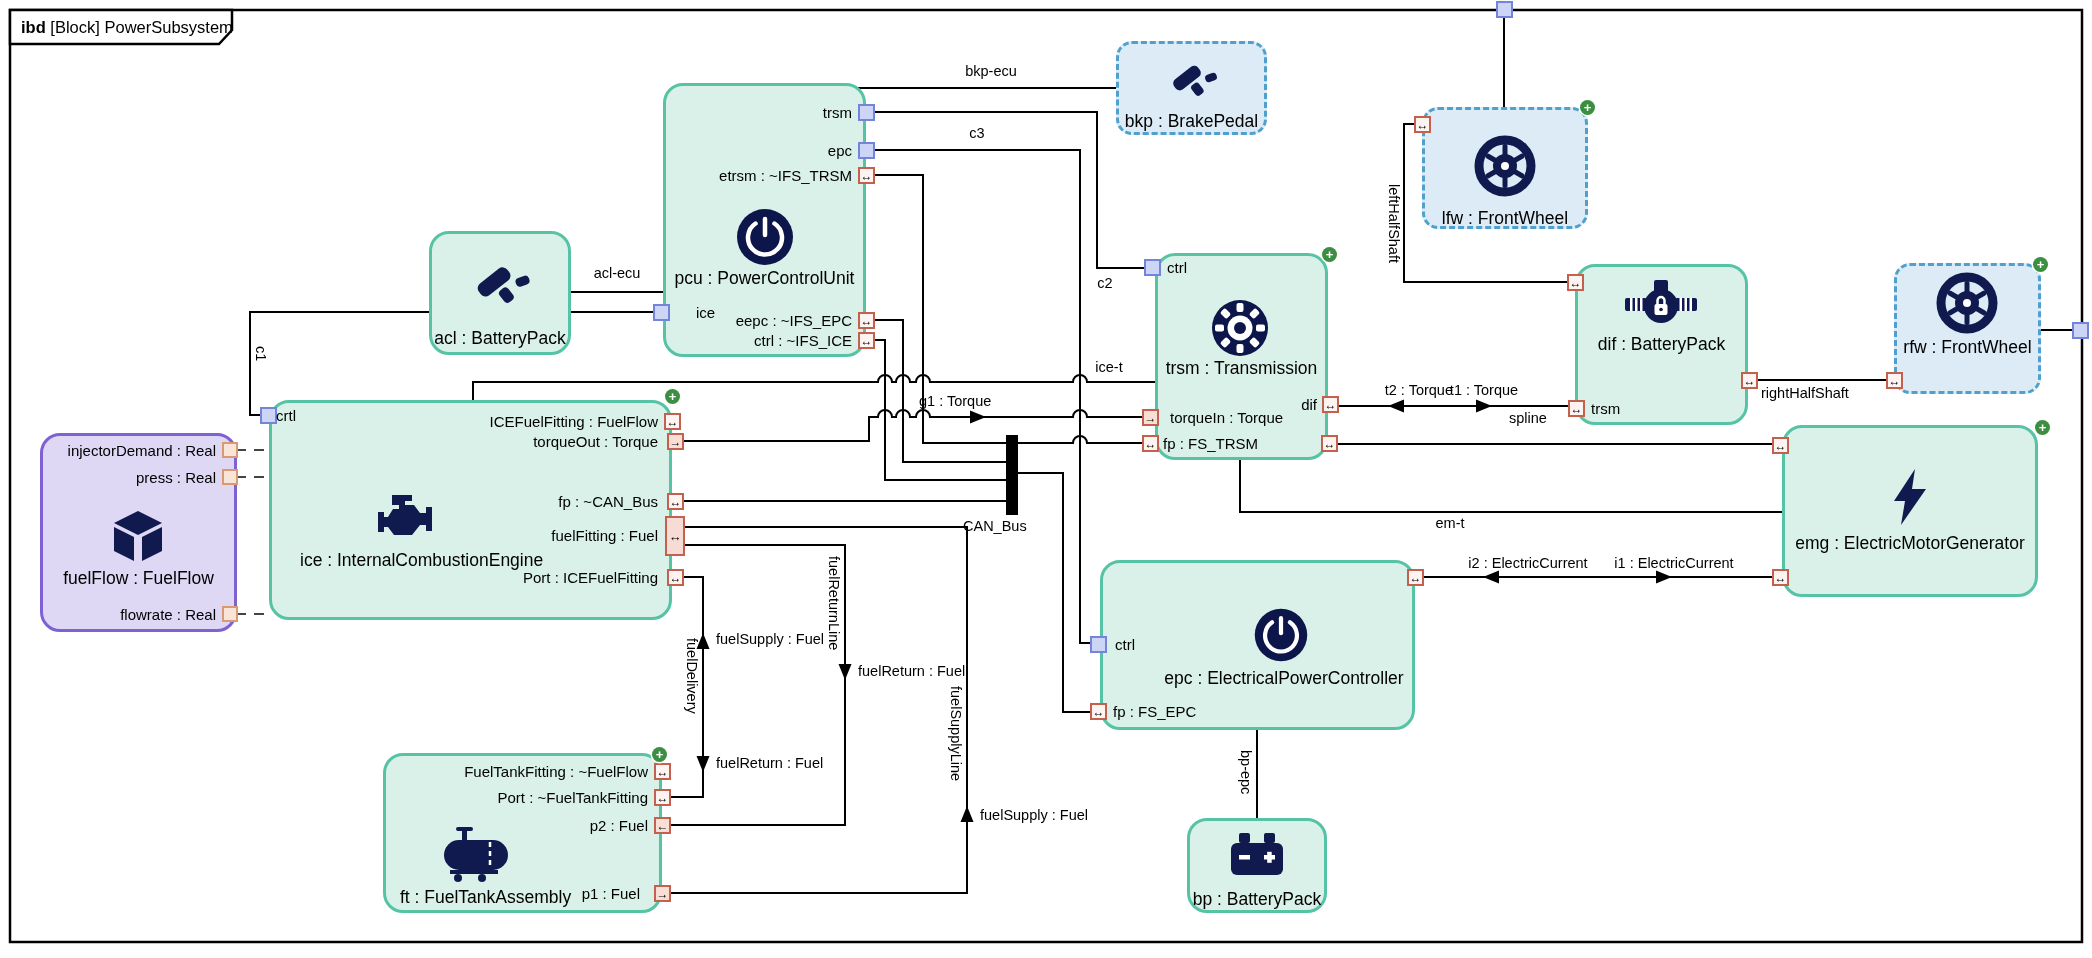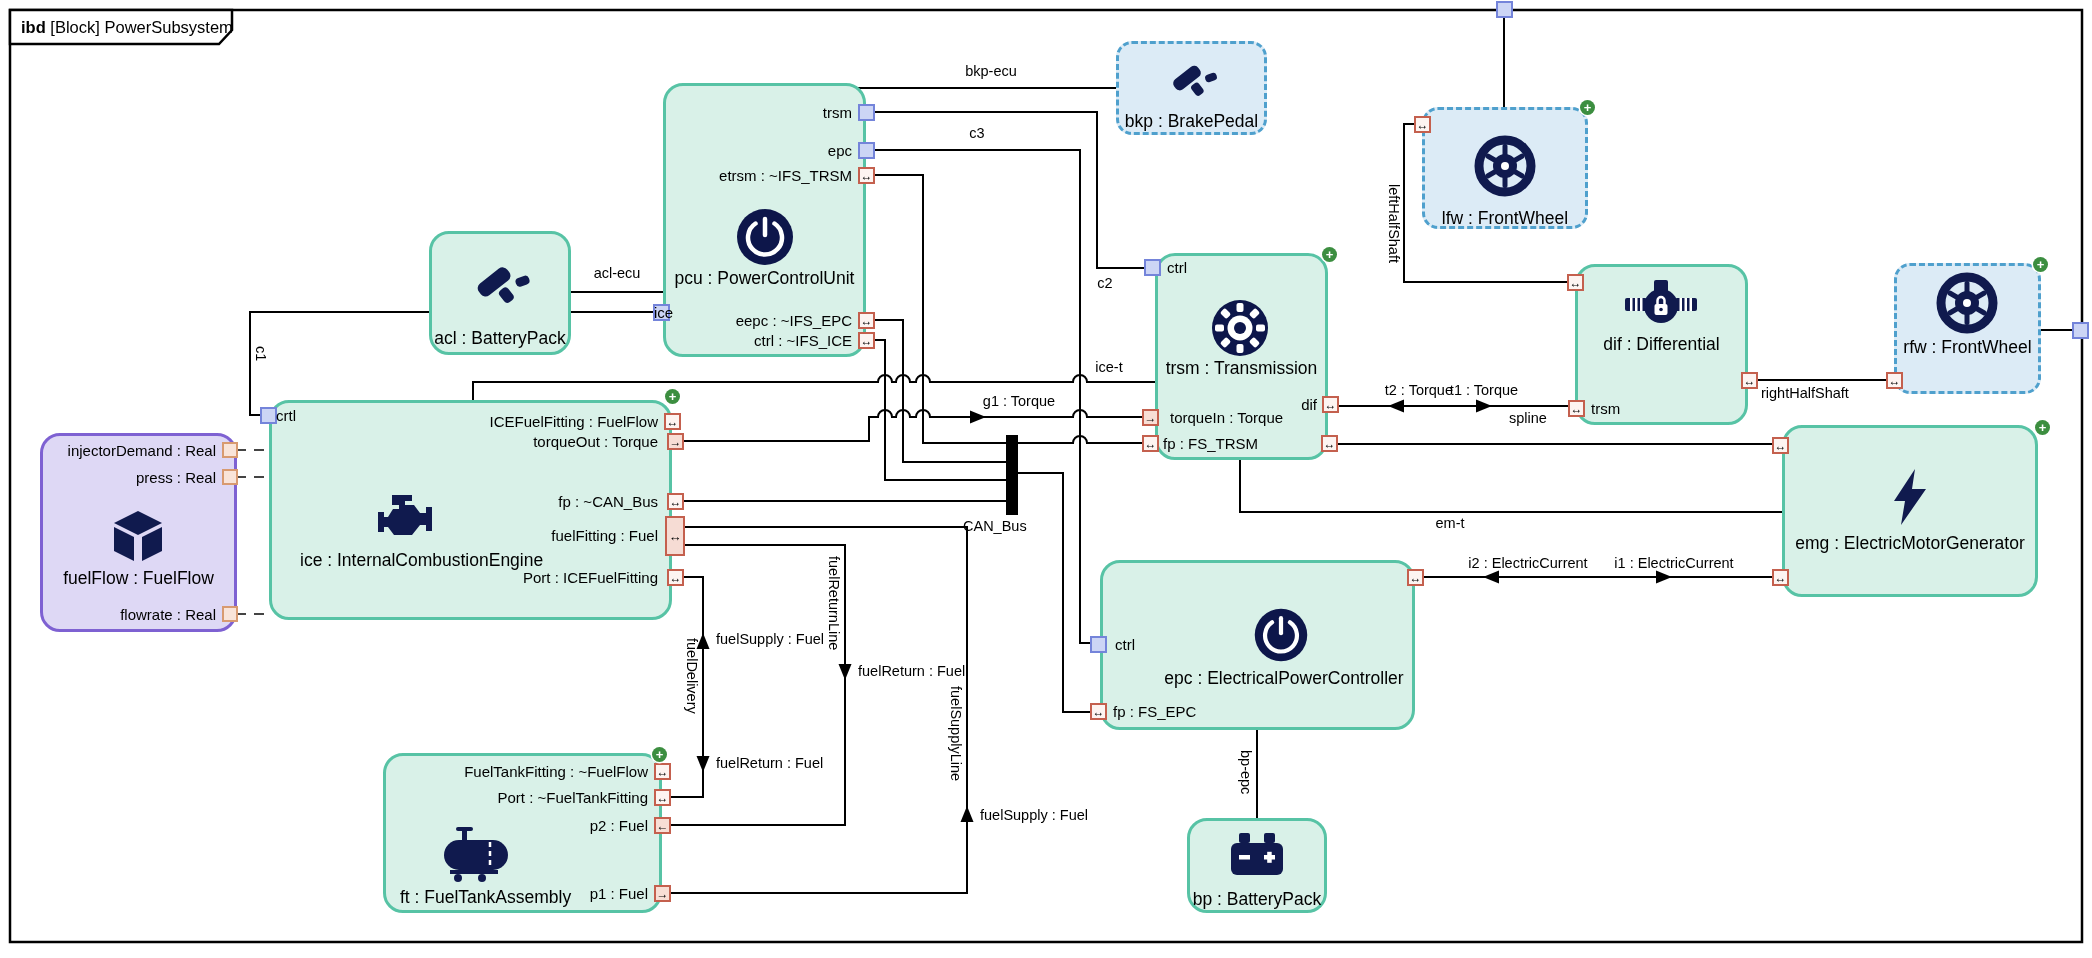--- a/index.html
+++ b/index.html
@@ -226,21 +226,21 @@
       <circle cx="42" cy="58" r="4"></circle>
     </g>
   <line x1="50" y1="22" x2="50" y2="48" stroke="#fff" stroke-width="2.5" stroke-dasharray="5 4"></line>
 </svg>
 
 <div class="blabel" style="left:429px;top:328px;width:142px">acl : BatteryPack</div>
 <div class="blabel" style="left:663px;top:268px;width:203px">pcu : PowerControlUnit</div>
 <div class="blabel" style="left:1116px;top:111px;width:151px">bkp : BrakePedal</div>
 <div class="blabel" style="left:1422px;top:208px;width:166px">lfw : FrontWheel</div>
 <div class="blabel" style="left:1894px;top:337px;width:147px">rfw : FrontWheel</div>
-<div class="blabel" style="left:1575px;top:334px;width:173px">dif : Differential</div>
+<div class="blabel" style="left:1575px;top:334px;width:173px">dif : BatteryPack</div>
 <div class="blabel" style="left:1155px;top:358px;width:173px">trsm : Transmission</div>
 <div class="blabel" style="left:1782px;top:533px;width:256px">emg : ElectricMotorGenerator</div>
 <div class="blabel" style="left:1148px;top:668px;width:272px">epc : ElectricalPowerController</div>
 <div class="blabel" style="left:1187px;top:889px;width:140px">bp : BatteryPack</div>
 <div class="blabel" style="left:300px;top:550px;width:220px">ice : InternalCombustionEngine</div>
 <div class="blabel" style="left:40px;top:568px;width:197px">fuelFlow : FuelFlow</div>
 <div class="blabel" style="left:400px;top:887px;width:160px;text-align:left">ft : FuelTankAssembly</div>
 
 <div class="port p-blue" style="left:858px;top:104px"></div>
 <div class="port p-blue" style="left:858px;top:142px"></div>
@@ -327,49 +327,49 @@
   </div>
 <div class="port p-val" style="left:222px;top:442px"></div>
 <div class="port p-val" style="left:222px;top:469px"></div>
 <div class="port p-val" style="left:222px;top:606px"></div>
 
 <div class="plabel tar" style="left:640px;top:104px;width:212px">trsm</div>
 <div class="plabel tar" style="left:640px;top:142px;width:212px">epc</div>
 <div class="plabel tar" style="left:640px;top:167px;width:212px">etrsm : ~IFS_TRSM</div>
 <div class="plabel tar" style="left:640px;top:312px;width:212px">eepc : ~IFS_EPC</div>
 <div class="plabel tar" style="left:640px;top:332px;width:212px">ctrl : ~IFS_ICE</div>
-<div class="plabel" style="left:654px;top:304px">ice</div>
+<div class="plabel" style="left:696px;top:304px">ice</div>
 <div class="plabel" style="left:1167px;top:259px">ctrl</div>
 <div class="plabel" style="left:1170px;top:409px">torqueIn : Torque</div>
 <div class="plabel" style="left:1163px;top:435px">fp : FS_TRSM</div>
 <div class="plabel tar" style="left:1240px;top:396px;width:77px">dif</div>
 <div class="plabel" style="left:1591px;top:400px">trsm</div>
 <div class="plabel" style="left:1115px;top:636px">ctrl</div>
 <div class="plabel" style="left:1113px;top:703px">fp : FS_EPC</div>
 <div class="plabel" style="left:276px;top:407px">crtl</div>
 <div class="plabel tar" style="left:358px;top:413px;width:300px">ICEFuelFitting : FuelFlow</div>
 <div class="plabel tar" style="left:358px;top:433px;width:300px">torqueOut : Torque</div>
 <div class="plabel tar" style="left:358px;top:493px;width:300px">fp : ~CAN_Bus</div>
 <div class="plabel tar" style="left:358px;top:527px;width:300px">fuelFitting : Fuel</div>
 <div class="plabel tar" style="left:358px;top:569px;width:300px">Port : ICEFuelFitting</div>
 <div class="plabel tar" style="left:388px;top:763px;width:260px">FuelTankFitting : ~FuelFlow</div>
 <div class="plabel tar" style="left:388px;top:789px;width:260px">Port : ~FuelTankFitting</div>
 <div class="plabel tar" style="left:388px;top:817px;width:260px">p2 : Fuel</div>
-<div class="plabel tar" style="left:388px;top:885px;width:260px">p1 : Fuel</div>
+<div class="plabel tar" style="left:380px;top:885px;width:260px">p1 : Fuel</div>
 <div class="plabel tar" style="left:36px;top:442px;width:180px">injectorDemand : Real</div>
 <div class="plabel tar" style="left:36px;top:469px;width:180px">press : Real</div>
 <div class="plabel tar" style="left:36px;top:606px;width:180px">flowrate : Real</div>
 
 <div class="clabel" style="left:567px;top:266px;width:100px;text-align:center">acl-ecu</div>
 <div class="clabel" style="left:941px;top:64px;width:100px;text-align:center">bkp-ecu</div>
 <div class="clabel" style="left:1080px;top:276px;width:50px;text-align:center">c2</div>
 <div class="clabel" style="left:952px;top:126px;width:50px;text-align:center">c3</div>
 <div class="clabel vlabel" style="left:253px;top:346px">c1</div>
 <div class="clabel" style="left:1074px;top:360px;width:70px;text-align:center">ice-t</div>
-<div class="clabel" style="left:959px;top:394px;width:120px;text-align:center">g1 : Torque</div>
+<div class="clabel" style="left:919px;top:394px;width:120px;text-align:left">g1 : Torque</div>
 <div class="clabel" style="left:963px;top:519px;width:100px;text-align:left">CAN_Bus</div>
 <div class="clabel" style="left:1400px;top:516px;width:100px;text-align:center">em-t</div>
 <div class="clabel" style="left:1478px;top:411px;width:100px;text-align:center">spline</div>
 <div class="clabel" style="left:1333px;top:383px;width:120px;text-align:right">t2 : Torque</div>
 <div class="clabel" style="left:1424px;top:383px;width:120px;text-align:center">t1 : Torque</div>
 <div class="clabel" style="left:1458px;top:556px;width:140px;text-align:center">i2 : ElectricCurrent</div>
 <div class="clabel" style="left:1604px;top:556px;width:140px;text-align:center">i1 : ElectricCurrent</div>
 <div class="clabel" style="left:1761px;top:386px;width:120px;text-align:left">rightHalfShaft</div>
 <div class="clabel vlabel" style="left:1386px;top:184px">leftHalfShaft</div>
 <div class="clabel vlabel" style="left:1238px;top:750px">bp-epc</div>

